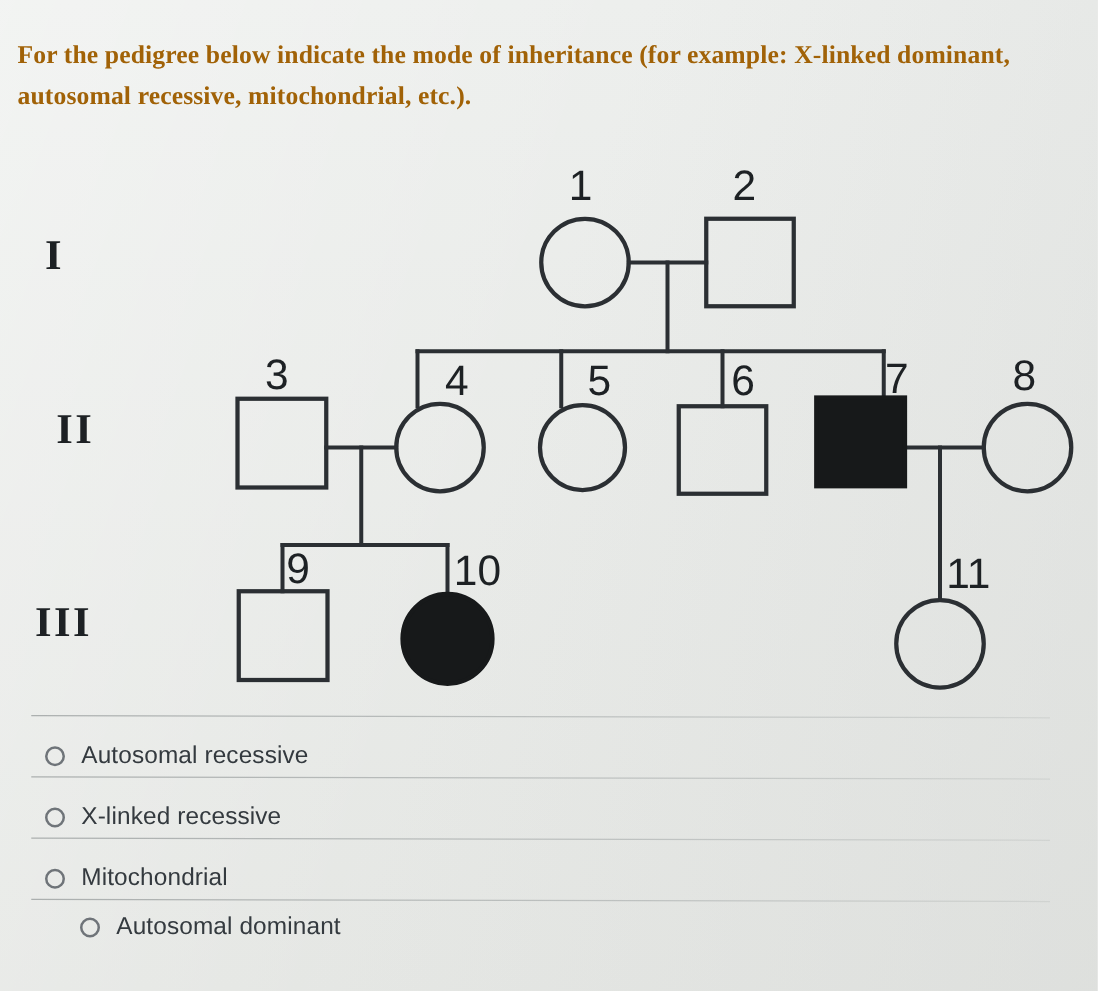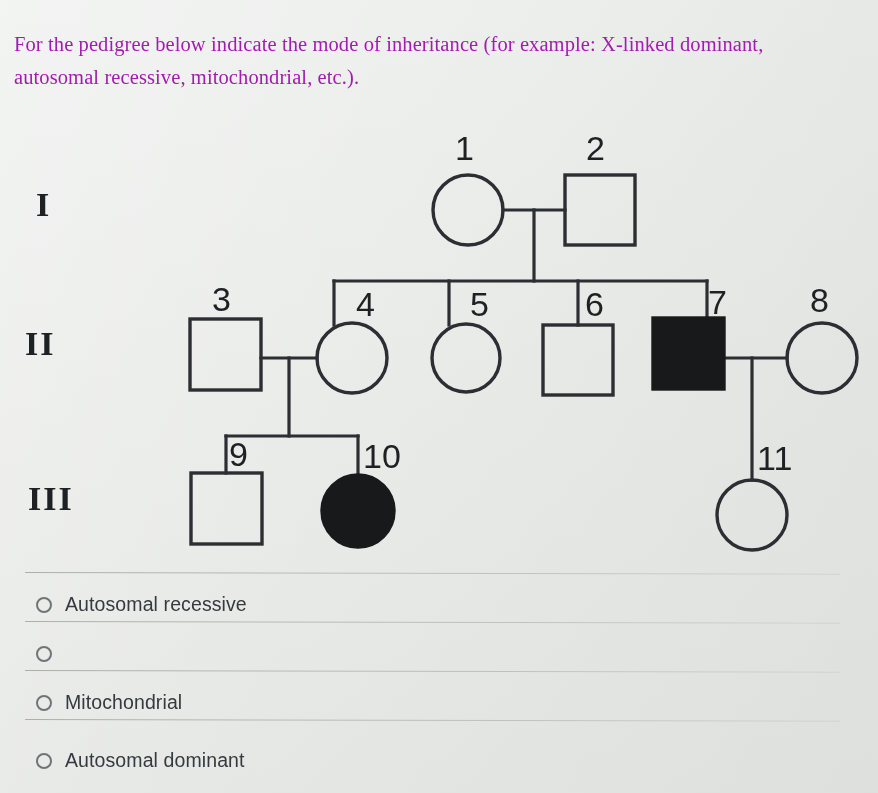--- a/index.html
+++ b/index.html
@@ -27,22 +27,23 @@
 
   
   #prompt {
     position: absolute;
     left: 14px;
     top: 28px;
     width: 830px;
     font-family: "Liberation Serif", serif;
     font-size: 20.5px;
     line-height: 33px;
-    color: #a21caf;
+    color: #a16207;
     letter-spacing: 0.1px;
+    font-weight: bold;
   }
 
   
   #pedigree {
     position: absolute;
     left: 0;
     top: 118px;
     width: 878px;
     height: 440px;
   }
@@ -50,21 +51,21 @@
 
   .gen-label {
     position: absolute;
     font-family: "Liberation Serif", serif;
     font-weight: 700;
     font-size: 34px;
     color: #1d2124;
     letter-spacing: 2px;
   }
   #gen-1 { left: 36px; top: 68px; }
-  #gen-2 { left: 25px; top: 207px; }
+  #gen-2 { left: 45px; top: 207px; }
   #gen-3 { left: 28px; top: 362px; text-align: center; }
 
   
   #options {
     position: absolute;
     left: 0;
     top: 558px;
     width: 878px;
   }
   .divider {
@@ -187,26 +188,27 @@
 
   <div class="divider" style="top:14px;"></div>
   <div class="option-row" style="top:22px;">
     <span class="radio"></span>
     <span class="option-label">Autosomal recessive</span>
   </div>
 
   <div class="divider" style="top:63px;"></div>
   <div class="option-row" style="top:71px;">
     <span class="radio"></span>
+    <span class="option-label">X-linked recessive</span>
   </div>
 
   <div class="divider" style="top:112px;"></div>
   <div class="option-row" style="top:120px;text-align:right;">
     <span class="radio"></span>
     <span class="option-label">Mitochondrial</span>
   </div>
 
   <div class="divider" style="top:161px;"></div>
-  <div class="option-row" style="top:178px;">
+  <div class="option-row" style="top:159px;padding-left:28px;">
     <span class="radio"></span>
     <span class="option-label">Autosomal dominant</span>
   </div>
 </div>
 
 </body></html>

